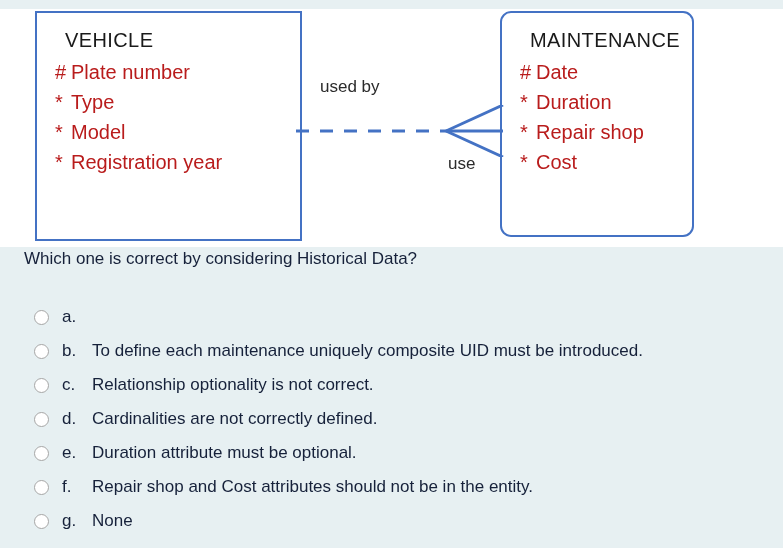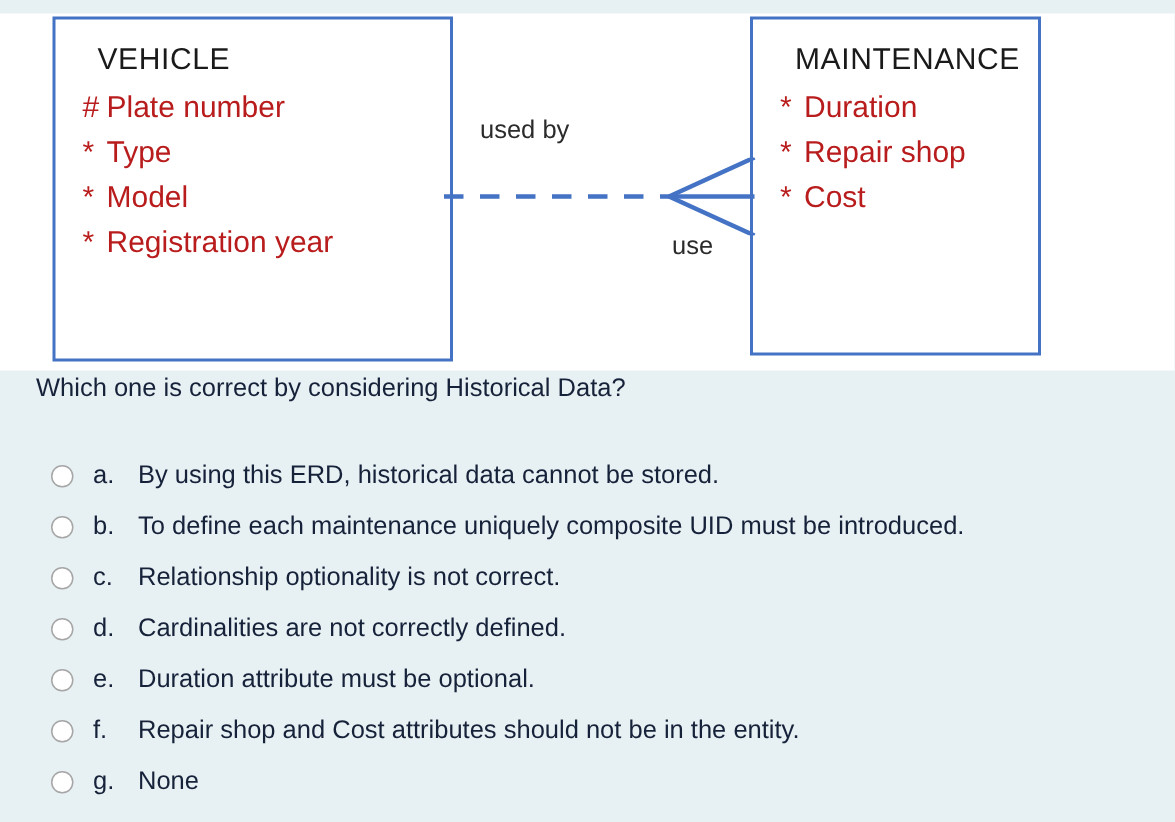--- a/index.html
+++ b/index.html
@@ -38,20 +38,21 @@
     top: 2px;
     width: 267px;
     height: 230px;
   }
 
   #entity-maintenance {
     left: 500px;
     top: 2px;
     width: 194px;
     height: 226px;
+    border-radius: 11px;
   }
 
   .entity-title {
     font-size: 20px;
     color: #1a1a1a;
     letter-spacing: 0.4px;
     padding-left: 10px;
     margin-bottom: 4px;
     line-height: 26px;
     white-space: nowrap;
@@ -160,20 +161,21 @@
       <li class="attr-item"><span class="attr-marker">#</span><span>Plate number</span></li>
       <li class="attr-item"><span class="attr-marker">*</span><span>Type</span></li>
       <li class="attr-item"><span class="attr-marker">*</span><span>Model</span></li>
       <li class="attr-item"><span class="attr-marker">*</span><span>Registration year</span></li>
     </ul>
   </div>
 
   <div class="entity-box" id="entity-maintenance">
     <div class="entity-title">MAINTENANCE</div>
     <ul class="attr-list">
+      <li class="attr-item"><span class="attr-marker">#</span><span>Date</span></li>
       <li class="attr-item"><span class="attr-marker">*</span><span>Duration</span></li>
       <li class="attr-item"><span class="attr-marker">*</span><span>Repair shop</span></li>
       <li class="attr-item"><span class="attr-marker">*</span><span>Cost</span></li>
     </ul>
   </div>
 
   <svg id="relationship-line" viewBox="0 0 215 52">
     <line x1="0" y1="26" x2="150" y2="26" stroke="#4472c4" stroke-width="3" stroke-dasharray="13 11"></line>
     <line x1="150" y1="26" x2="207" y2="26" stroke="#4472c4" stroke-width="3"></line>
     <line x1="150" y1="26" x2="207" y2="0" stroke="#4472c4" stroke-width="3"></line>
@@ -184,21 +186,20 @@
   <div class="rel-label" id="rel-label-use">use</div>
 </div>
 
 <div id="question-text">Which one is correct by considering Historical Data?</div>
 
 <div id="answer-options">
 
   <div class="option-row">
     <span class="radio-button"></span>
     <span class="option-letter">a.</span>
-    <span class="option-text">By using this ERD, historical data cannot be stored.</span>
   </div>
 
   <div class="option-row">
     <span class="radio-button"></span>
     <span class="option-letter">b.</span>
     <span class="option-text">To define each maintenance uniquely composite UID must be introduced.</span>
   </div>
 
   <div class="option-row">
     <span class="radio-button"></span>

